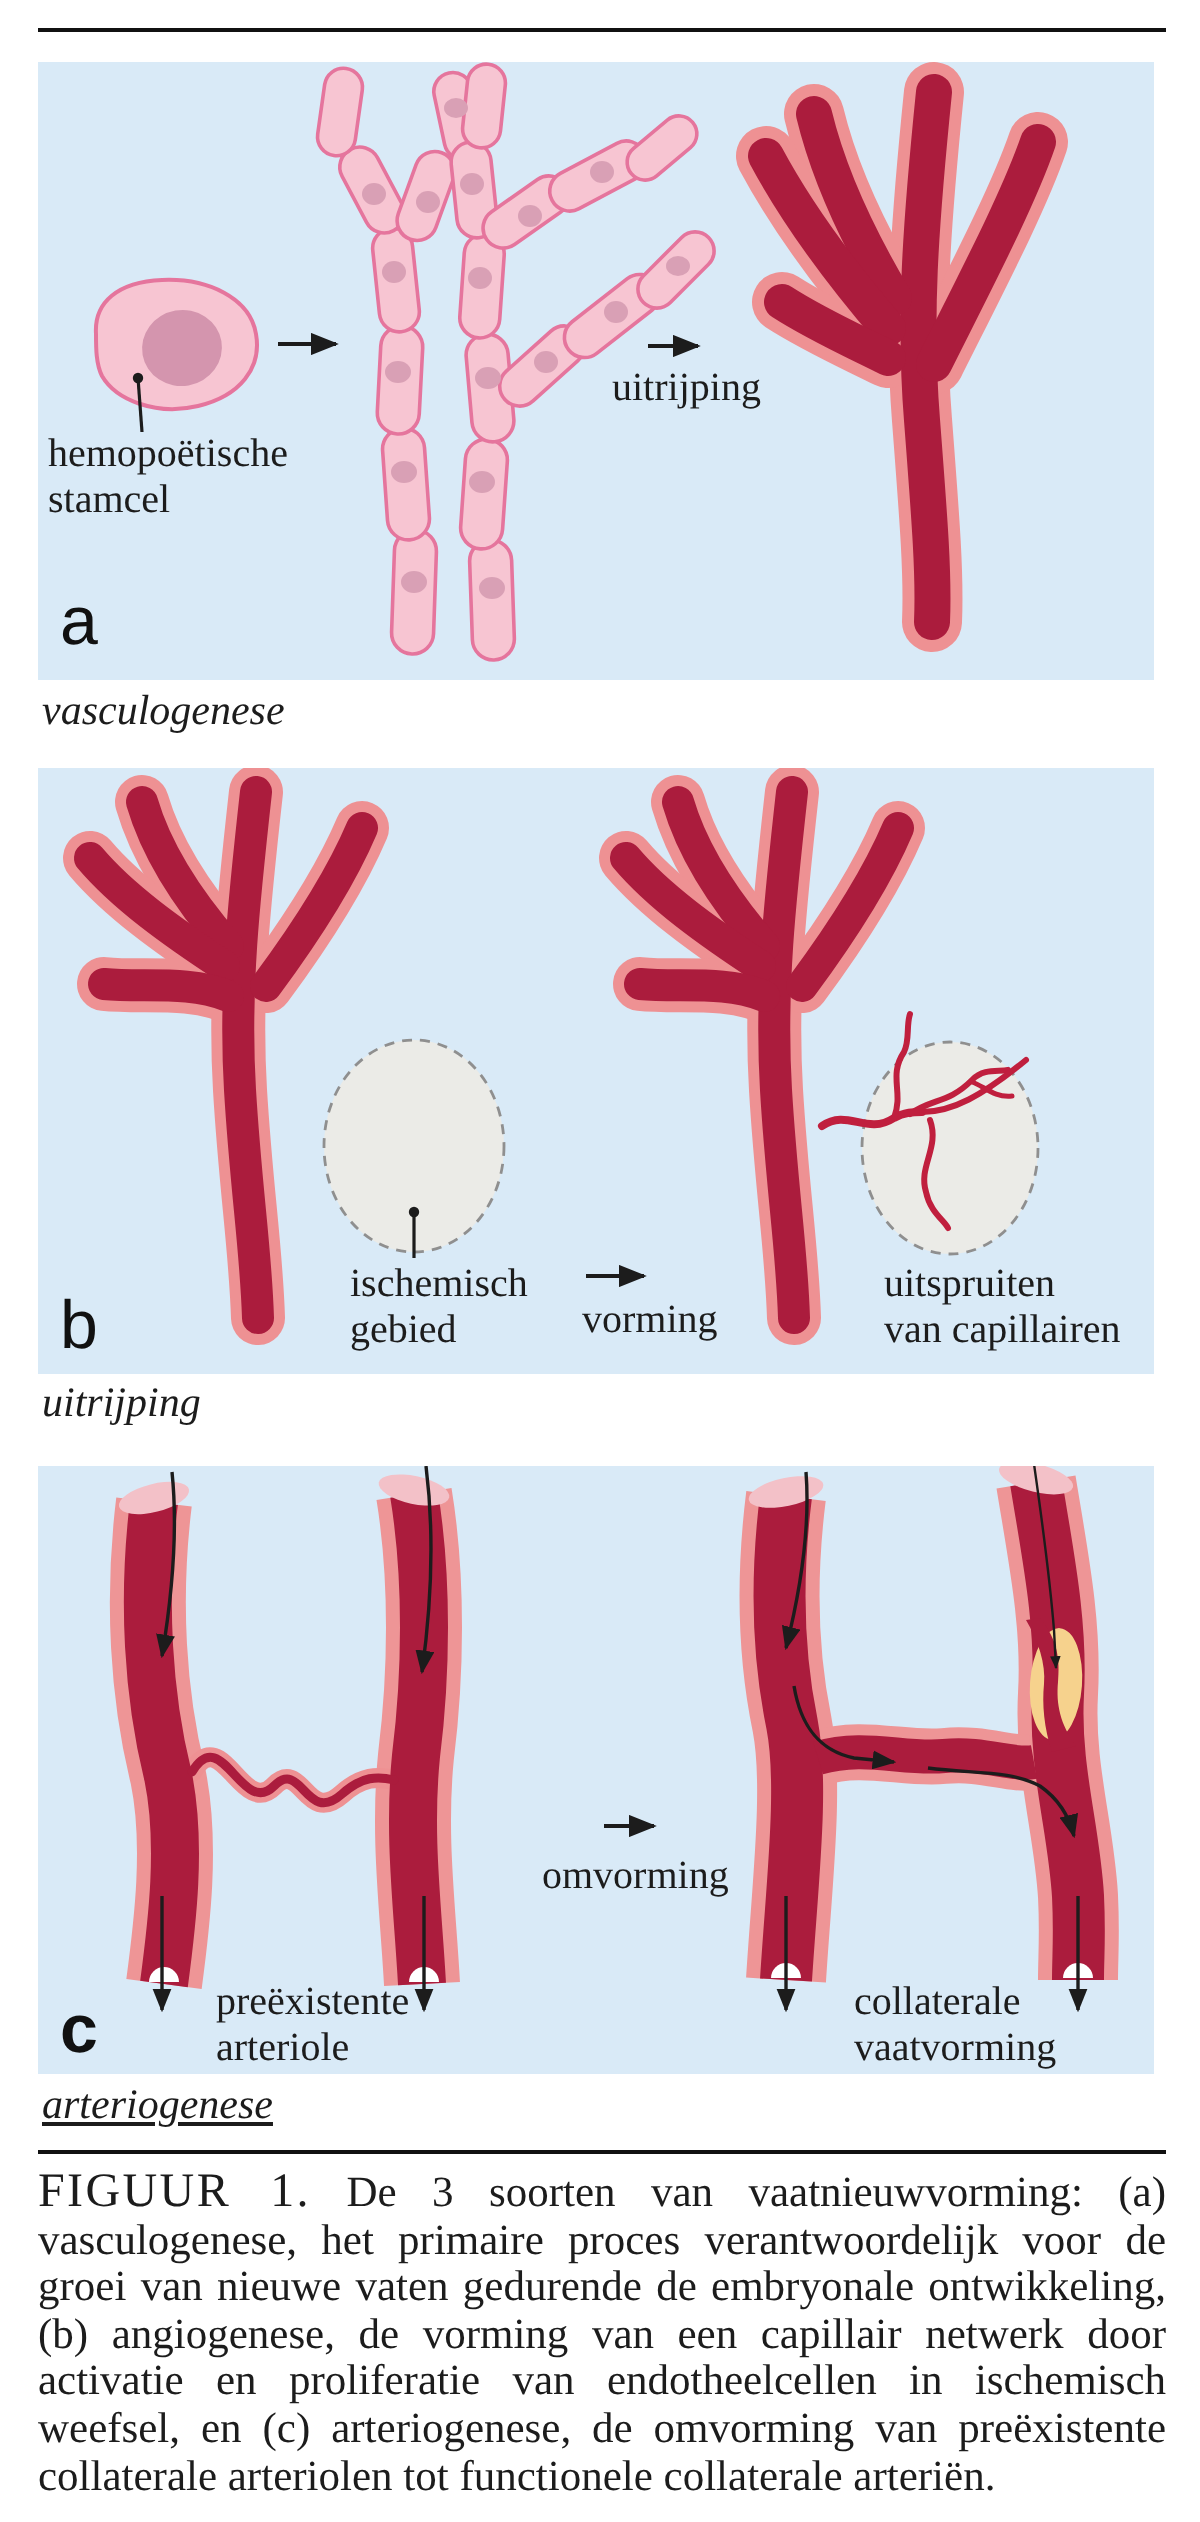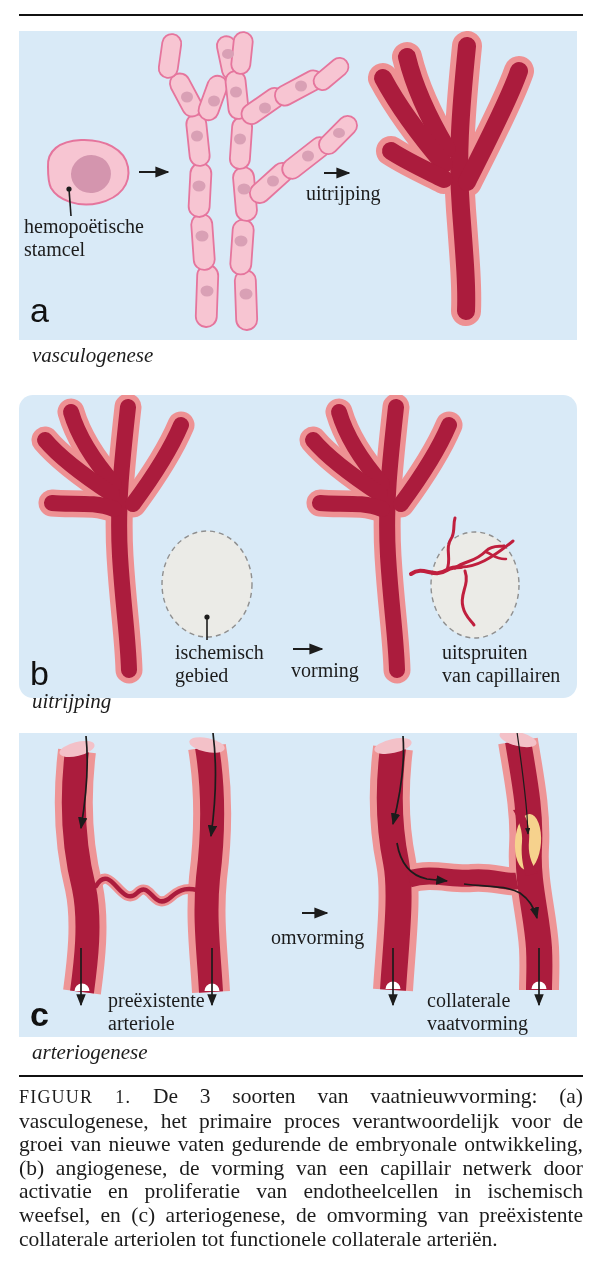--- a/index.html
+++ b/index.html
@@ -4,29 +4,29 @@
 <style>
   html,body{margin:0;padding:0;background:#ffffff;}
   .page{position:relative;width:600px;height:1261px;background:#ffffff;overflow:hidden;
         font-family:"Liberation Serif", serif;color:#1c1c1c;}
   .rule{position:absolute;left:19px;width:564px;background:#111;}
   .rule.top{top:14px;height:2px;}
   .rule.bottom{top:1075px;height:2px;}
   .panel{position:absolute;left:19px;width:558px;background:#d9eaf7;}
   .panel svg{display:block;width:100%;height:100%;}
   #panel-a{top:31px;height:309px;}
-  #panel-b{top:395px;height:303px;border-radius:14px;}
+  #panel-b{top:384px;height:303px;}
   #panel-c{top:733px;height:304px;}
-  .panel-caption{position:absolute;left:32px;font-style:italic;font-size:21px;line-height:22px;}
+  .panel-caption{position:absolute;left:21px;font-style:italic;font-size:21px;line-height:22px;}
   #cap-a{top:344px;}
   #cap-b{top:690px;}
-  #cap-c{top:1041px;}
+  #cap-c{top:1041px;text-decoration:underline;}
   .fig-caption{position:absolute;left:19px;top:1085px;width:564px;margin:0;
                font-size:21.5px;line-height:23.6px;text-align:justify;}
-  .fig-caption .lead{font-size:18px;letter-spacing:1.2px;}
+  .fig-caption .lead{font-size:24px;letter-spacing:1.2px;}
   text.lbl{font-family:"Liberation Serif", serif;font-size:20px;fill:#1c1c1c;}
   text.letter{font-family:"Liberation Sans", sans-serif;font-size:34px;fill:#111;}
   .vessel-o{fill:none;stroke:#ee9193;stroke-linecap:round;}
   .vessel-i{fill:none;stroke:#ab1c3d;stroke-linecap:round;}
   .tube-o{fill:none;stroke:#ee9596;stroke-linecap:butt;}
   .tube-i{fill:none;stroke:#ab1c3d;stroke-linecap:butt;}
   .cell{fill:#f7c5d2;stroke:#e5759d;stroke-width:1.8;}
   .nuc{fill:#d9a0b5;}
   .arrow{stroke:#1c1c1c;fill:none;}
   .cap{fill:none;stroke:#c01f3e;stroke-linecap:round;}

